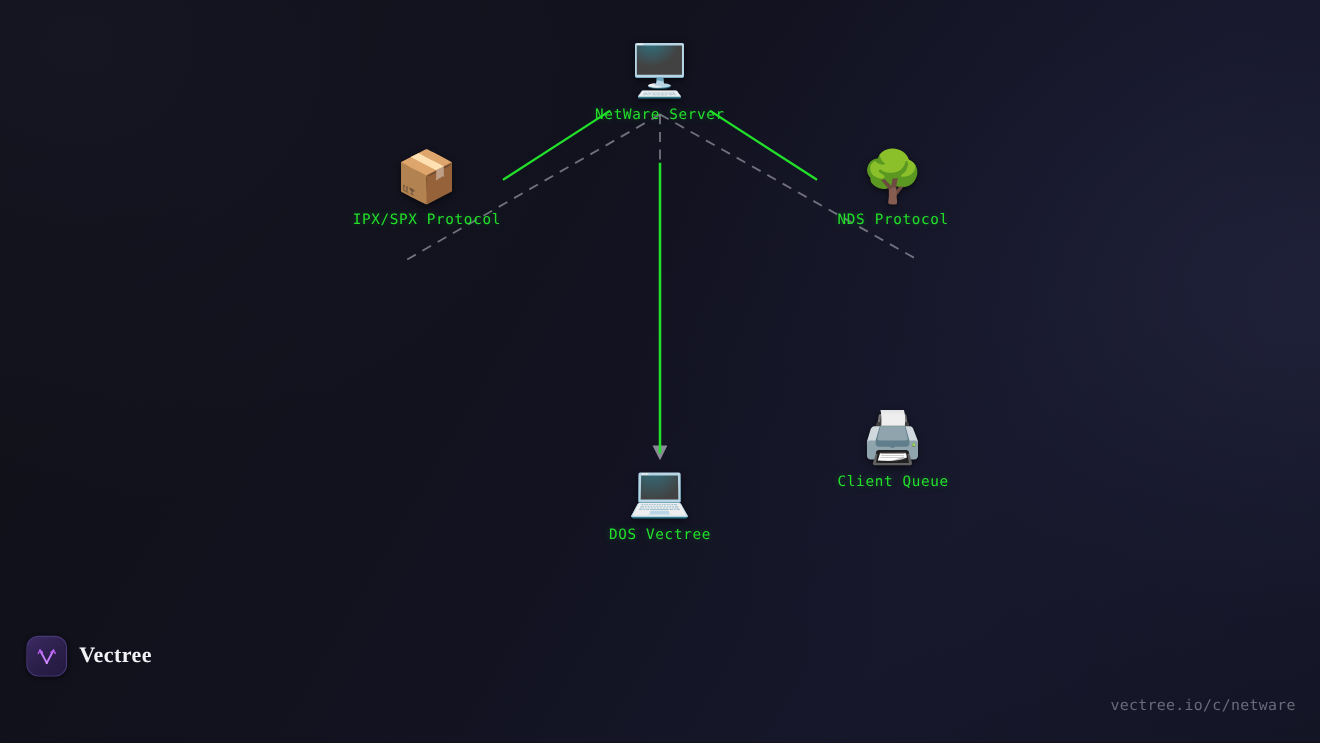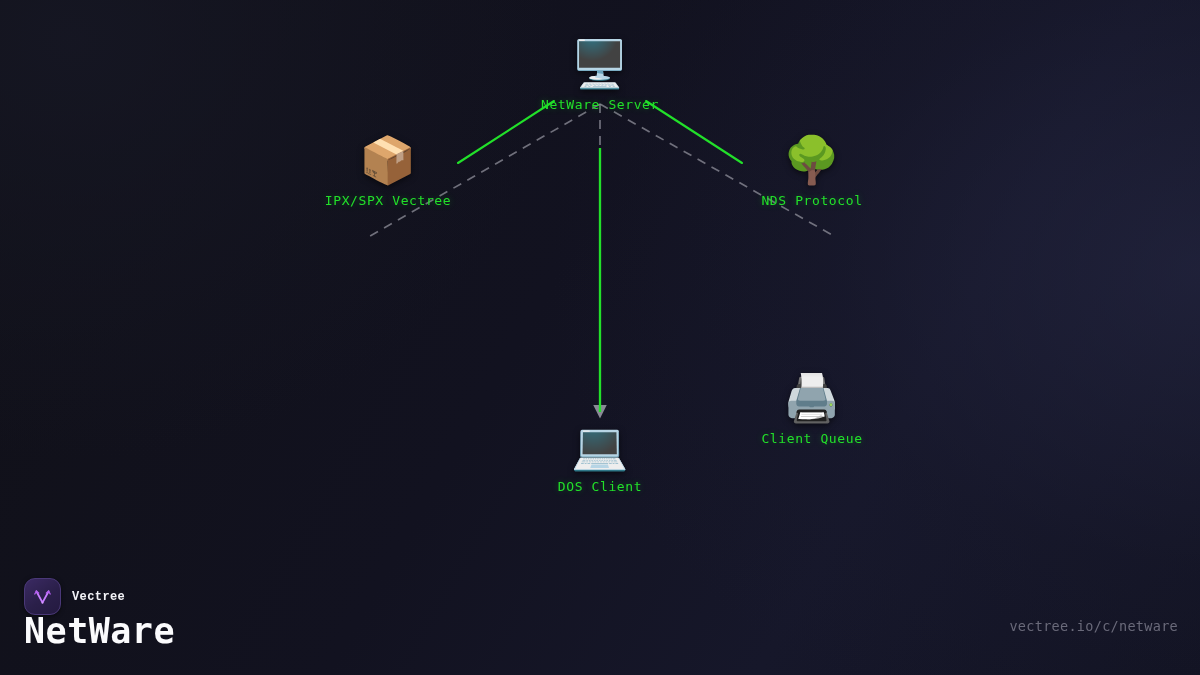--- a/index.html
+++ b/index.html
@@ -85,41 +85,41 @@
     height: 35px;
     border-radius: 11px;
     background: linear-gradient(145deg, #3b2a63 0%, #2a1f49 55%, #241a40 100%);
     border: 1px solid #4a3878;
     display: flex;
     align-items: center;
     justify-content: center;
     box-shadow: 0 1px 4px rgba(0,0,0,0.5);
   }
   #brand-name {
-    font-family: Liberation Mono, monospace;
-    font-size: 12px;
+    font-family: Liberation Serif, serif;
+    font-size: 20px;
     font-weight: bold;
     color: #f2f2f6;
     letter-spacing: 0.4px;
   }
   #page-title {
     position: absolute;
     left: 24px;
     top: 50px;
     font-family: "DejaVu Sans Mono", monospace;
     font-size: 35px;
     font-weight: bold;
     color: #fbfbfd;
     letter-spacing: 0.5px;
     line-height: 42px;
   }
   #site-url {
     position: absolute;
     right: 22px;
-    bottom: 41px;
+    bottom: 26px;
     font-family: "DejaVu Sans Mono", monospace;
     font-size: 13.5px;
     color: #6a6a7a;
     letter-spacing: 0.3px;
     margin-left: 33px;
   }
 </style>
 </head>
 <body>
 
@@ -145,49 +145,48 @@
     </g>
   </svg>
 
   <div class="node" style="left:600px; top:75px;">
     <span class="node-icon">🖥️</span>
     <span class="node-label">NetWare Server</span>
   </div>
 
   <div class="node" style="left:388px; top:171px;">
     <span class="node-icon">📦</span>
-    <span class="node-label">IPX/SPX Vectree</span>
+    <span class="node-label">IPX/SPX Protocol</span>
   </div>
 
   <div class="node" style="left:812px; top:171px;">
     <span class="node-icon">🌳</span>
     <span class="node-label">NDS Protocol</span>
   </div>
 
   <div class="node" style="left:600px; top:457px;">
     <span class="node-icon">💻</span>
-    <span class="node-label">DOS Client</span>
+    <span class="node-label">DOS Vectree</span>
   </div>
 
   <div class="node" style="left:812px; top:409px;">
     <span class="node-icon">🖨️</span>
     <span class="node-label">Client Queue</span>
   </div>
 
   <div id="footer">
 
     <div id="brand-row">
       <div id="logo-mark">
         <svg width="21" height="21" viewBox="0 0 24 24" aria-hidden="true">
           <path d="M5 6 L12 19 L19 6" fill="none" stroke="#c77dff" stroke-width="2.1" stroke-linecap="round" stroke-linejoin="round"></path>
           <path d="M5 6 L3.2 9.2 M5 6 L7.6 8.1 M19 6 L20.8 9.2 M19 6 L16.4 8.1" fill="none" stroke="#b45cf0" stroke-width="1.5" stroke-linecap="round"></path>
           <circle cx="12" cy="19" r="1.1" fill="#d89bff"></circle>
         </svg>
       </div>
       <span id="brand-name">Vectree</span>
     </div>
 
-    <div id="page-title">NetWare</div>
 
     <div id="site-url">vectree.io/c/netware</div>
   </div>
 
 </div>
 
 </body></html>

